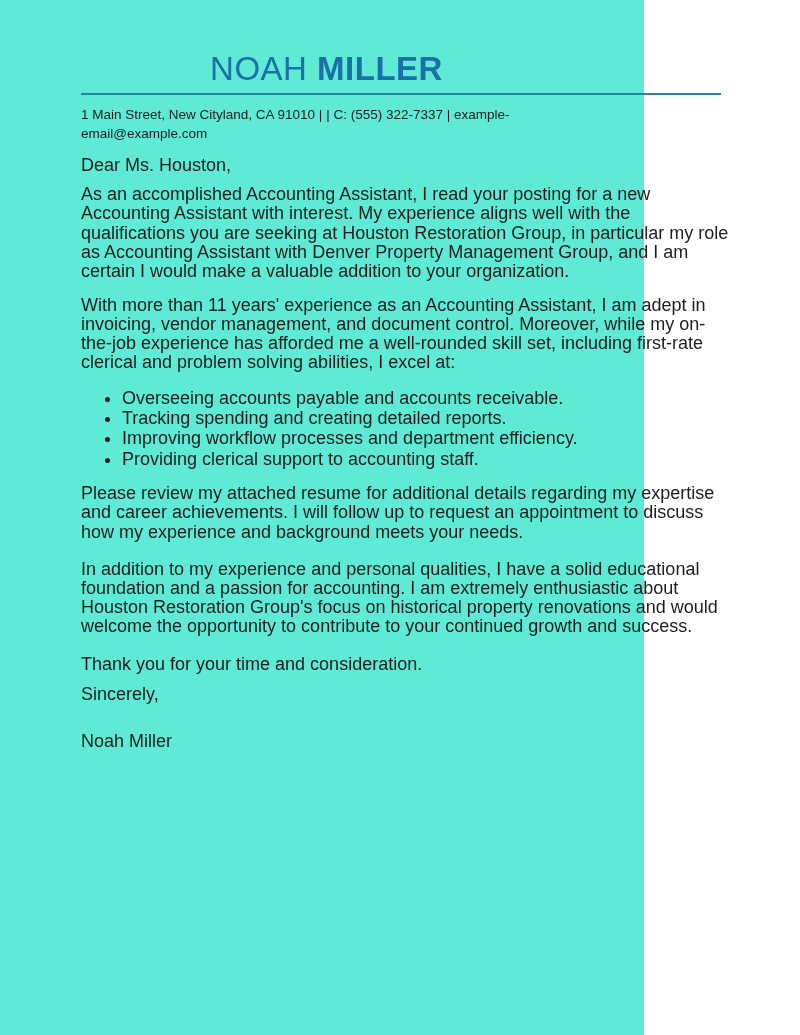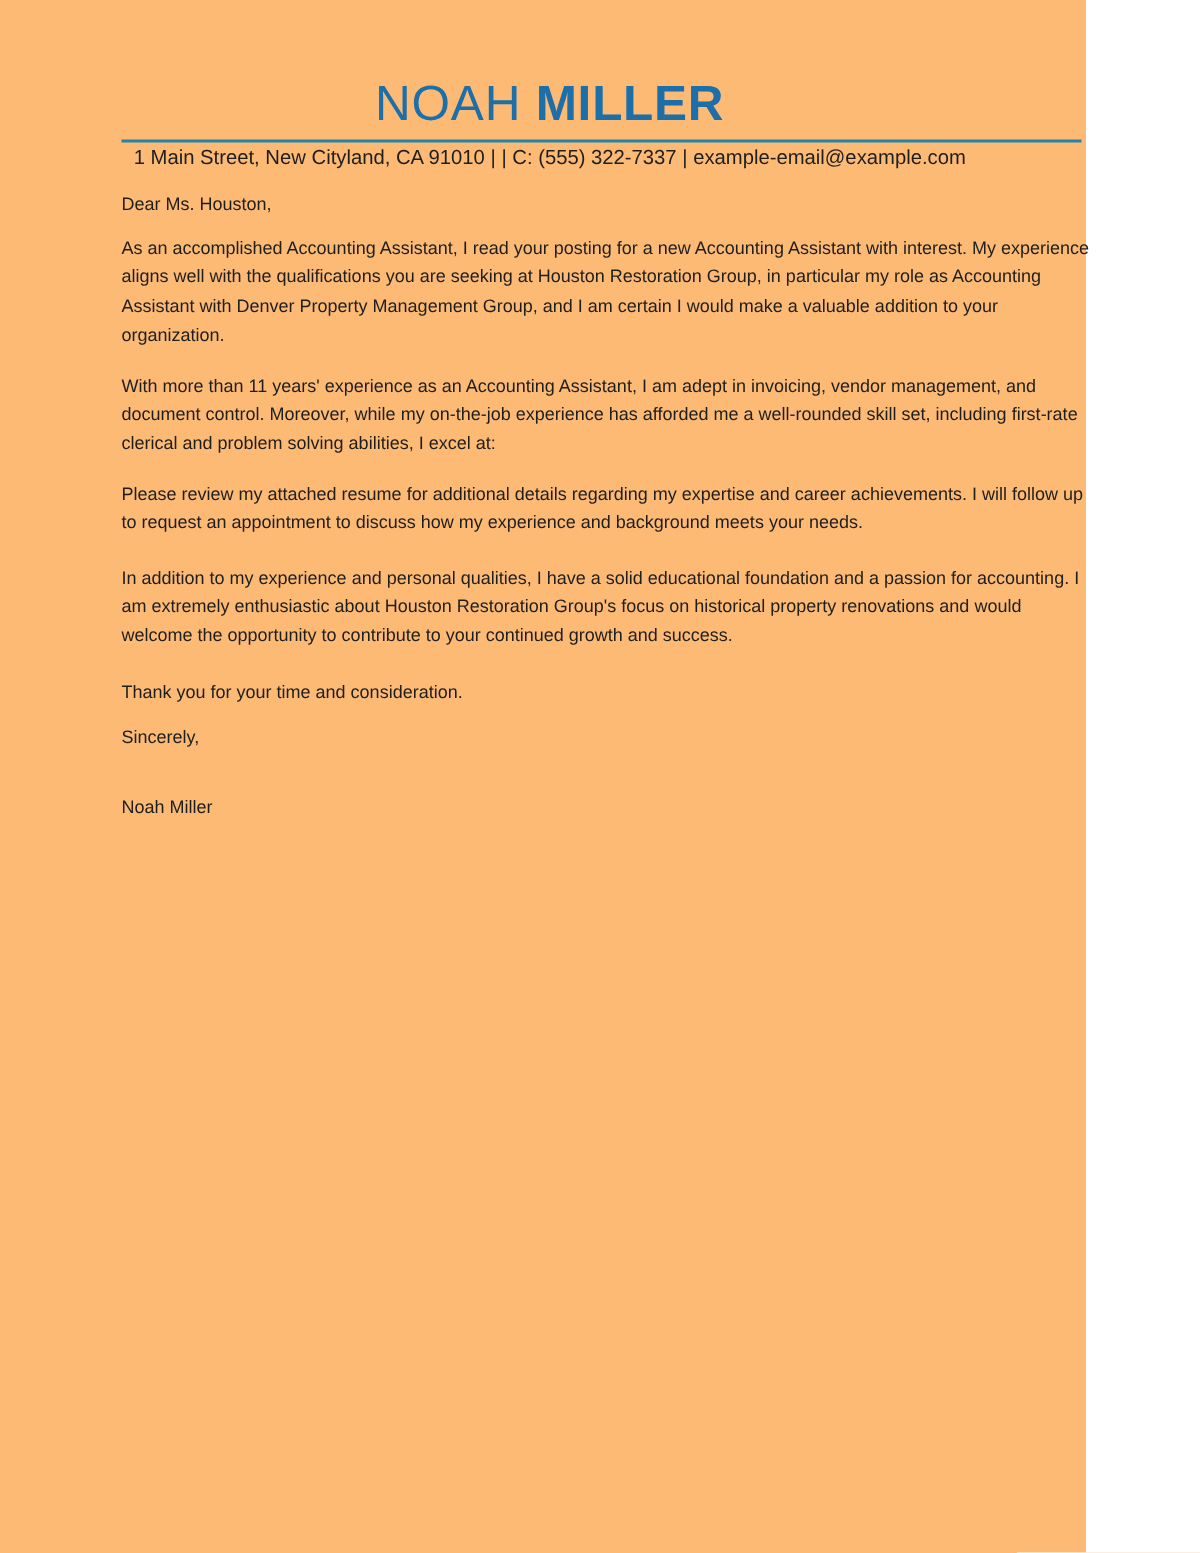--- a/index.html
+++ b/index.html
@@ -2,23 +2,23 @@
 <html><head>
 <meta charset="utf-8">
 <style>
   html, body {
     margin: 0;
     padding: 0;
     background: #ffffff;
   }
   .page {
     position: relative;
-    width: 724px;
+    width: 644px;
     height: 1035px;
-    background: #fdba74;
+    background: #5eead4;
     font-family: "Liberation Sans", "DejaVu Sans", sans-serif;
     color: #1e1e1e;
     box-sizing: border-box;
     padding: 52px 72px 0 81px;
   }
   .header {
     text-align: center;
   }
   .title {
     margin: 0;
@@ -32,29 +32,30 @@
     font-weight: 700;
   }
   .divider {
     border: none;
     height: 2px;
     background: #2583a7;
     margin: 7px 0 0 0;
     width: 640px;
   }
   .contact {
+    margin-top: 10px;
     font-size: 13.5px;
     line-height: 19px;
     color: #1e1e1e;
-    text-align: center;
+    text-align: left;
   }
   .body-text {
     margin-top: 13px;
     width: 648px;
-    font-size: 12px;
+    font-size: 18px;
     line-height: 19.2px;
   }
   .body-text p {
     margin: 0 0 14.5px 0;
   }
   p.salutation { margin-bottom: 10px; }
   ul.skills {
     margin: 16px 0 15px 0;
     padding: 0 0 0 41px;
     list-style: disc;
@@ -81,20 +82,26 @@
   </div>
 
   <div class="body-text">
 
     <p class="salutation">Dear Ms. Houston,</p>
 
     <p>As an accomplished Accounting Assistant, I read your posting for a new Accounting Assistant with interest. My experience aligns well with the qualifications you are seeking at Houston Restoration Group, in particular my role as Accounting Assistant with Denver Property Management Group, and I am certain I would make a valuable addition to your organization.</p>
 
     <p>With more than 11 years' experience as an Accounting Assistant, I am adept in invoicing, vendor management, and document control. Moreover, while my on-the-job experience has afforded me a well-rounded skill set, including first-rate clerical and problem solving abilities, I excel at:</p>
 
+    <ul class="skills">
+      <li>Overseeing accounts payable and accounts receivable.</li>
+      <li>Tracking spending and creating detailed reports.</li>
+      <li>Improving workflow processes and department efficiency.</li>
+      <li>Providing clerical support to accounting staff.</li>
+    </ul>
 
     <p class="para-closing">Please review my attached resume for additional details regarding my expertise and career achievements. I will follow up to request an appointment to discuss how my experience and background meets your needs.</p>
 
     <p class="para-closing">In addition to my experience and personal qualities, I have a solid educational foundation and a passion for accounting. I am extremely enthusiastic about Houston Restoration Group's focus on historical property renovations and would welcome the opportunity to contribute to your continued growth and success.</p>
 
     <p class="thanks">Thank you for your time and consideration.</p>
 
     <p class="valediction">Sincerely,</p>
 
     <p class="signature">Noah Miller</p>

